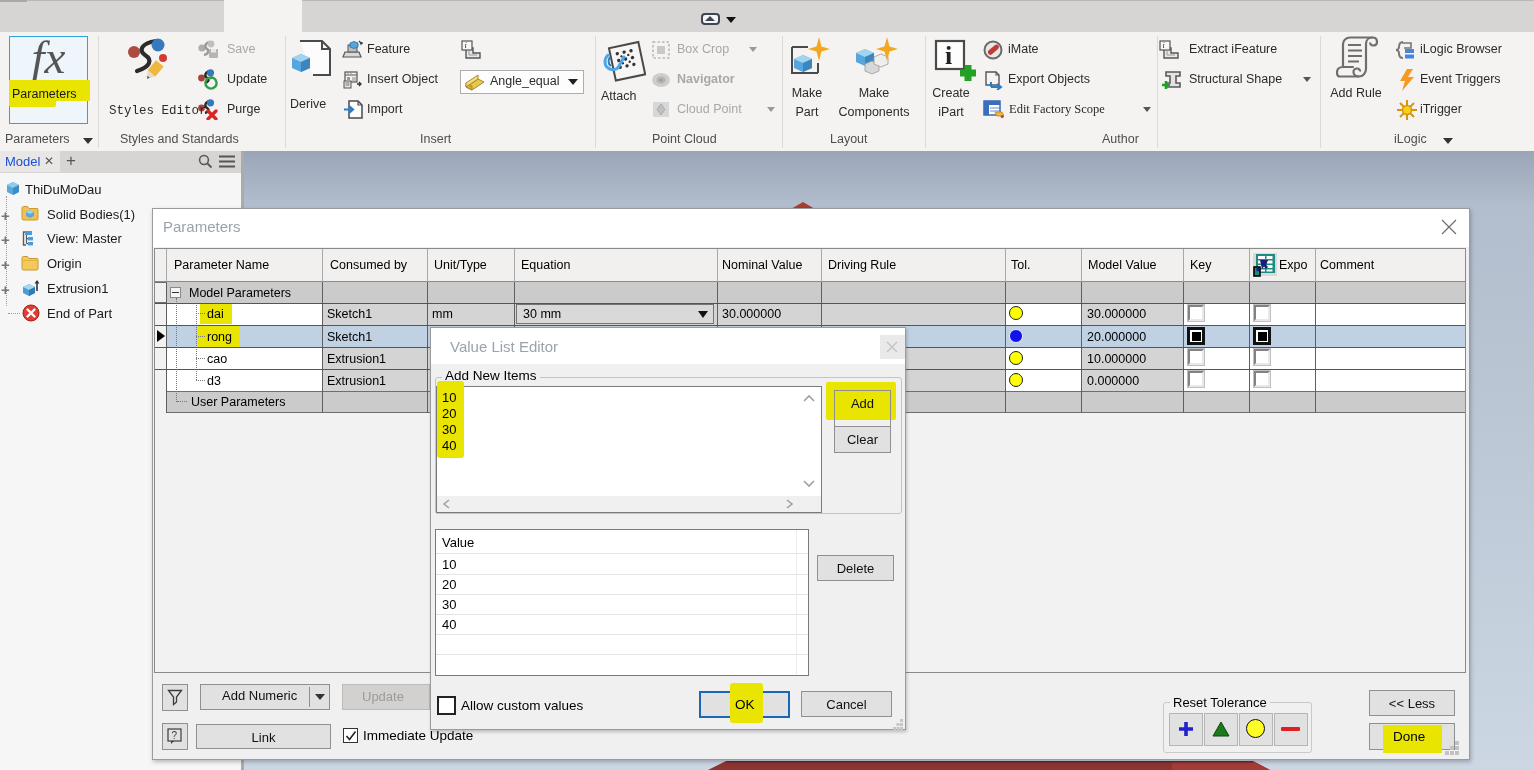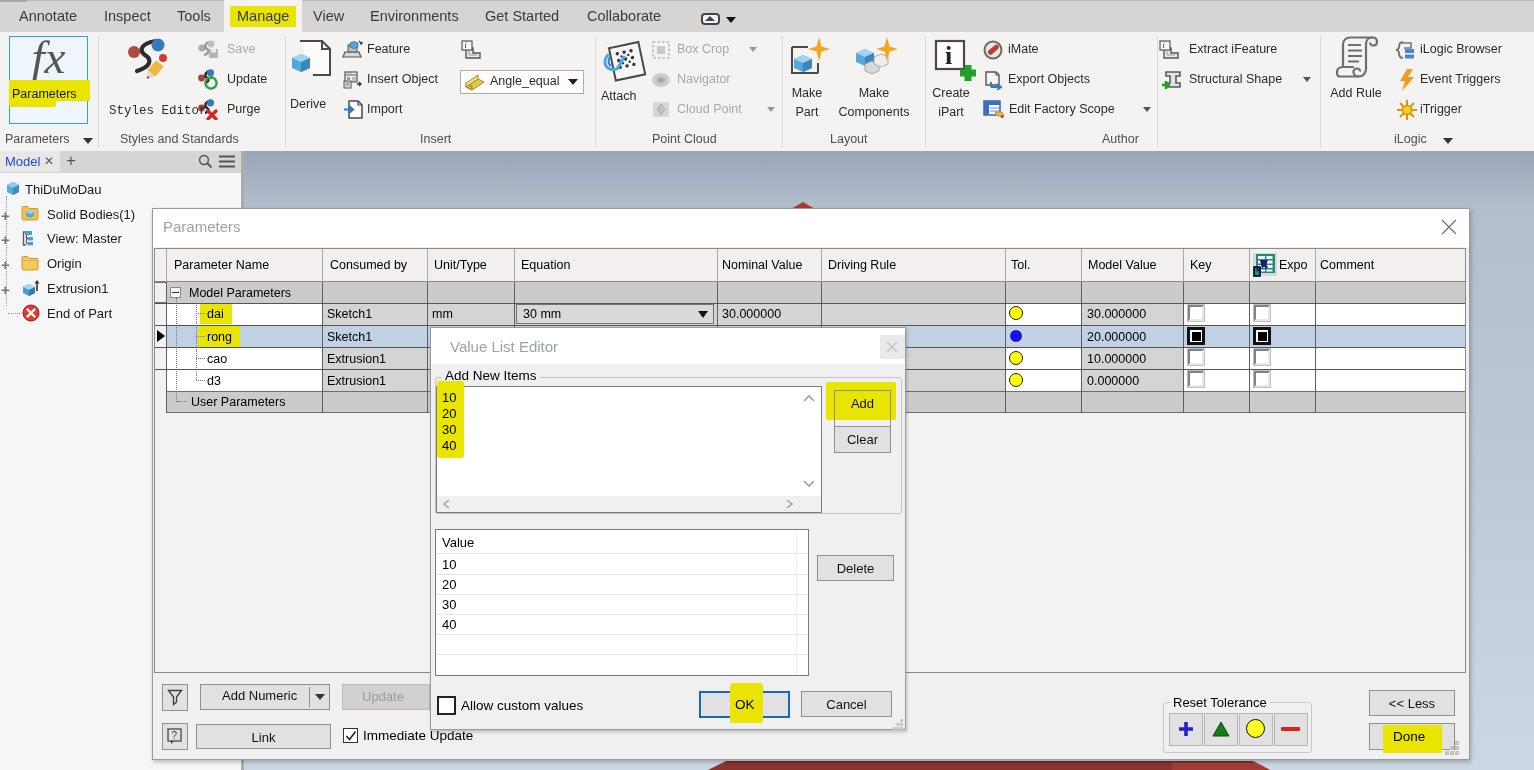--- a/index.html
+++ b/index.html
@@ -13,30 +13,20 @@
 .gtxt{color:#a8a8a8;}
 svg{display:block;}
 </style>
 </head>
 <body>
 <div id="page">
 
 <div class="ab" id="tabbar" style="left:0;top:0;width:1534px;height:32px;background:#d6d5d4;border-top:1px solid #b9b8b7;"></div>
 <div class="ab" style="left:0;top:0;width:27px;height:2px;background:#a9a8a7;"></div>
 <div class="ab" style="left:224px;top:0;width:78px;height:32px;background:#f4f3f1;"></div>
-<div class="ab" id="tabs" style="left:0;top:0;width:1534px;height:32px;font-size:14.5px;color:#3a3a3a;">
-  <span class="ab" style="left:19px;top:8px;">Annotate</span>
-  <span class="ab" style="left:104px;top:8px;">Inspect</span>
-  <span class="ab" style="left:177px;top:8px;">Tools</span>
-  <span class="ab hl" style="left:230px;top:6px;padding:2px 7px 3px 7px;">Manage</span>
-  <span class="ab" style="left:313px;top:8px;">View</span>
-  <span class="ab" style="left:370px;top:8px;">Environments</span>
-  <span class="ab" style="left:485px;top:8px;">Get Started</span>
-  <span class="ab" style="left:587px;top:8px;">Collaborate</span>
-</div>
 <div class="ab" style="left:701px;top:13px;width:19px;height:12px;border:2px solid #3f4650;border-radius:4px;background:#f4f6f9;box-sizing:border-box;"></div>
 <div class="ab" style="left:705px;top:16px;width:0;height:0;border-left:5px solid transparent;border-right:5px solid transparent;border-bottom:5px solid #3f4650;"></div>
 <div class="ab" style="left:726px;top:17px;width:0;height:0;border-left:5px solid transparent;border-right:5px solid transparent;border-top:6px solid #111;"></div>
 
 <div class="ab" id="ribbon" style="left:0;top:32px;width:1534px;height:119px;background:#f4f3f1;border-bottom:1px solid #c9c7c5;"></div>
 <div id="ribbonicons">
 
 <svg class="ab" style="left:125px;top:37px;" width="44" height="44" viewBox="0 0 44 44">
  <path d="M31 4 C17 6 13 13 20 18 C28 23 25 30 12 34" fill="none" stroke="#2b2b2b" stroke-width="4.2" stroke-linecap="round"></path>
  <circle cx="9" cy="15" r="6" fill="#ad4a42"></circle>
@@ -273,30 +263,30 @@
 <div class="rtxt gtxt" style="left:227px;top:42px;">Save</div>
 <div class="rtxt" style="left:227px;top:72px;">Update</div>
 <div class="rtxt" style="left:227px;top:102px;">Purge</div>
 <div class="rtxt" style="left:290px;top:97px;">Derive</div>
 <div class="rtxt" style="left:367px;top:42px;">Feature</div>
 <div class="rtxt" style="left:367px;top:72px;">Insert Object</div>
 <div class="rtxt" style="left:367px;top:102px;">Import</div>
 <div class="rtxt" style="left:489px;top:42px;margin-top:36px;">Insert iFeature</div>
 <div class="rtxt" style="left:601px;top:89px;">Attach</div>
 <div class="rtxt gtxt" style="left:677px;top:42px;">Box Crop</div>
-<div class="rtxt gtxt" style="left:677px;top:72px;">Navigator</div>
+<div class="rtxt gtxt" style="left:677px;top:72px;font-weight:bold;">Navigator</div>
 <div class="rtxt gtxt" style="left:677px;top:102px;">Cloud Point</div>
 <div class="ab" style="left:749px;top:47px;width:0;height:0;border-left:4px solid transparent;border-right:4px solid transparent;border-top:5px solid #9a9a9a;"></div>
 <div class="ab" style="left:767px;top:107px;width:0;height:0;border-left:4px solid transparent;border-right:4px solid transparent;border-top:5px solid #9a9a9a;"></div>
 <div class="rtxt" style="left:789px;top:84px;width:36px;text-align:center;line-height:19px;">Make<br>Part</div>
 <div class="rtxt" style="left:833px;top:84px;width:82px;text-align:center;line-height:19px;">Make<br>Components</div>
 <div class="rtxt" style="left:931px;top:84px;width:40px;text-align:center;line-height:19px;">Create<br>iPart</div>
 <div class="rtxt" style="left:1008px;top:42px;">iMate</div>
 <div class="rtxt" style="left:1008px;top:72px;">Export Objects</div>
-<div class="rtxt" style="left:1009px;top:102px;">Edit Factory Scope</div>
+<div class="rtxt" style="left:1009px;top:102px;font-family:Liberation Serif, serif;">Edit Factory Scope</div>
 <div class="ab" style="left:1143px;top:107px;width:0;height:0;border-left:4px solid transparent;border-right:4px solid transparent;border-top:5px solid #555;"></div>
 <div class="rtxt" style="left:1189px;top:42px;">Extract iFeature</div>
 <div class="rtxt" style="left:1189px;top:72px;">Structural Shape</div>
 <div class="ab" style="left:1303px;top:77px;width:0;height:0;border-left:4px solid transparent;border-right:4px solid transparent;border-top:5px solid #555;"></div>
 <div class="rtxt" style="left:1327px;top:86px;width:58px;text-align:center;">Add Rule</div>
 <div class="rtxt" style="left:1420px;top:42px;">iLogic Browser</div>
 <div class="rtxt" style="left:1420px;top:72px;">Event Triggers</div>
 <div class="rtxt" style="left:1420px;top:102px;">iTrigger</div>
 
 <div class="ab" style="left:460px;top:70px;width:124px;height:24px;background:#fdfdfd;border:1px solid #aeaeae;box-sizing:border-box;"></div>

